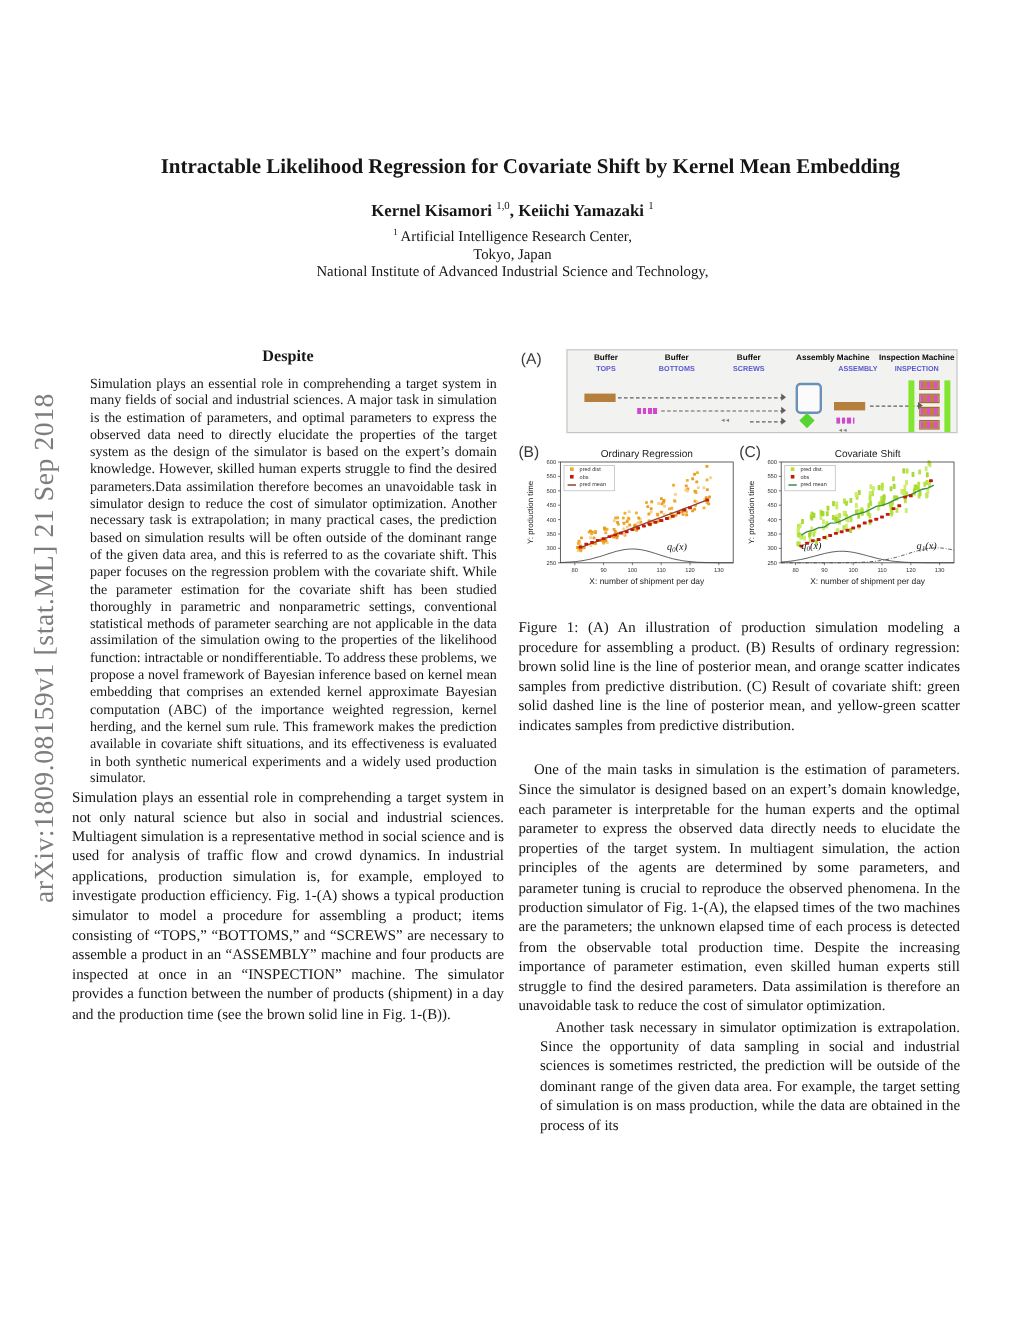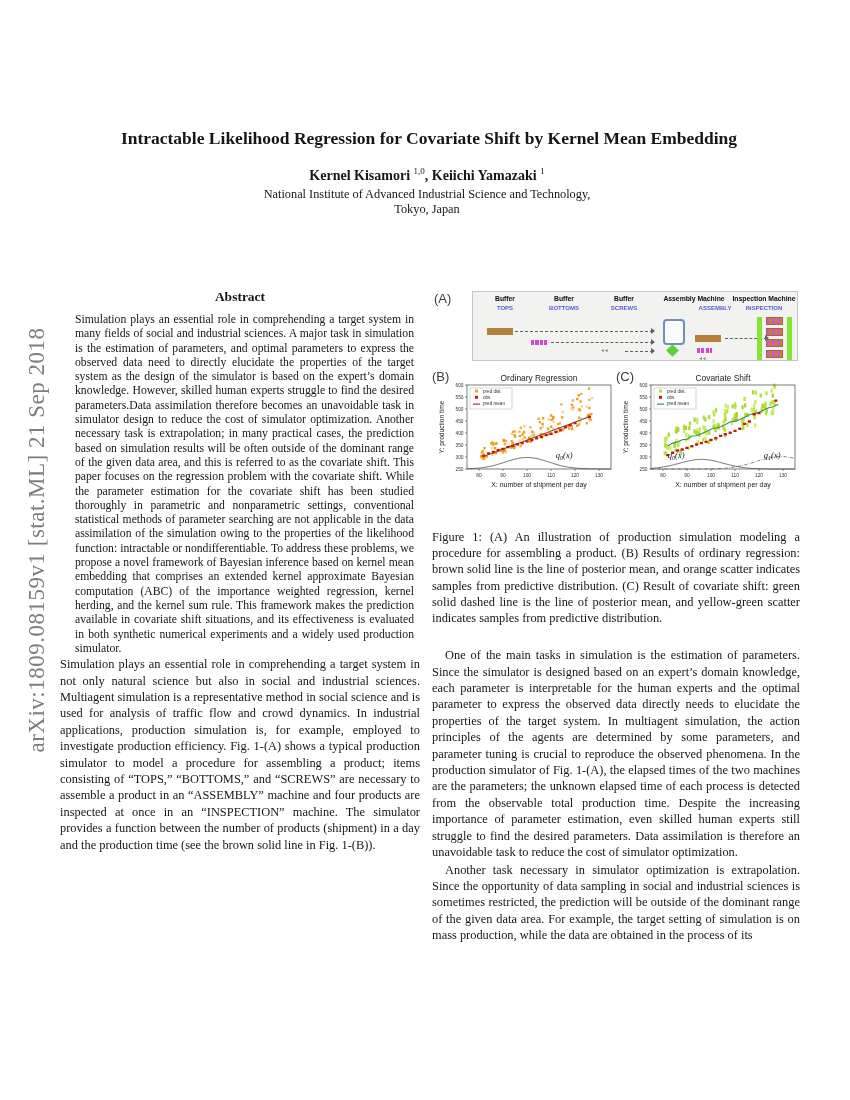--- a/index.html
+++ b/index.html
@@ -10,21 +10,21 @@
 
   
   .arxiv {
     position:absolute; left:37px; top:540px;
     transform:translate(-50%,-50%) rotate(-90deg);
     white-space:nowrap; color:#7d7d7d; font-size:23px; letter-spacing:.5px;
   }
 
   
   .title {
-    position:absolute; left:57px; top:127px; width:744px; text-align:center;
+    position:absolute; left:70px; top:127px; width:744px; text-align:center;
     font-size:17.5px; font-weight:bold; line-height:22px;
   }
   .authors {
     position:absolute; left:55px; top:166px; width:744px; text-align:center;
     font-size:14px; font-weight:bold;
   }
   .authors sup { font-size:9px; font-weight:normal; }
   .affils {
     position:absolute; left:55px; top:187px; width:744px; text-align:center;
     font-size:12.3px; line-height:14.6px;
@@ -38,21 +38,21 @@
   .abs-head { text-align:center; font-weight:bold; font-size:13.5px; margin:0 0 8px 0; }
   .abs-text {
     margin:0 6px 0 15px; font-size:11.7px; line-height:14.3px;
     text-align:justify;
   }
   .sec-head { text-align:center; font-weight:bold; font-size:15.5px; margin:14px 0 9px 0; }
   .body-par {
     font-size:12.4px; line-height:16.4px; text-align:justify; margin:0;
   }
   .indent { text-indent:13px; }
-  .mt { margin-top:1px; }
+  .mt { margin-top:1px;margin-left:18px; }
 
   
   .figure { position:relative; width:368px; }
   .fig-rowA { position:relative; height:76px; }
   .pa-label, .pb-label {
     font-family:"Liberation Sans", sans-serif; font-size:13px; color:#3a3a3a;
   }
   .pa-label { position:absolute; left:2px; top:2px; }
   .pa-box {
     position:absolute; left:40px; top:2px; width:326px; height:70px;
@@ -85,39 +85,40 @@
     background:repeating-linear-gradient(90deg,#d64fd6 0 2.5px,#c08040 2.5px 5.5px);
   }
   .pa-screws { position:absolute; font-size:5.5px; color:#808080; letter-spacing:1px; }
 
   .fig-rowBC { display:flex; margin-top:2px; }
   .panel { position:relative; width:184px; height:140px; }
   .pb-label { position:absolute; left:0; top:2px; }
   .panel svg { position:absolute; left:5px; top:4px; }
 
   .caption {
-    margin-top:22px; font-size:12.4px; line-height:16.2px; text-align:justify;
+    margin-top:8px; font-size:12.4px; line-height:16.2px; text-align:justify;
   }
 </style>
 </head>
 <body>
 
 <div class="page">
 
   <div class="arxiv">arXiv:1809.08159v1  [stat.ML]  21 Sep 2018</div>
 
   <div class="title">Intractable Likelihood Regression for Covariate Shift by Kernel Mean Embedding</div>
   <div class="authors"><span>Kernel Kisamori </span><sup>1,0</sup>, <span>Keiichi Yamazaki </span><sup>1</sup></div>
   <div class="affils">
+      <div><sup>1</sup> Artificial Intelligence Research Center,</div>
+      <div>Tokyo, Japan</div>
       <div>National Institute of Advanced Industrial Science and Technology,</div>
-      <div>Tokyo, Japan</div>
     </div>
 
   <div class="col-left">
-    <div class="abs-head">Abstract</div>
+    <div class="abs-head">Despite</div>
     <div class="abs-text">Simulation plays an essential role in comprehending a target system in many fields of social and industrial sciences. A major task in simulation is the estimation of parameters, and optimal parameters to express the observed data need to directly elucidate the properties of the target system as the design of the simulator is based on the expert’s domain knowledge. However, skilled human experts struggle to find the desired parameters.Data assimilation therefore becomes an unavoidable task in simulator design to reduce the cost of simulator optimization. Another necessary task is extrapolation; in many practical cases, the prediction based on simulation results will be often outside of the dominant range of the given data area, and this is referred to as the covariate shift. This paper focuses on the regression problem with the covariate shift. While the parameter estimation for the covariate shift has been studied thoroughly in parametric and nonparametric settings, conventional statistical methods of parameter searching are not applicable in the data assimilation of the simulation owing to the properties of the likelihood function: intractable or nondifferentiable. To address these problems, we propose a novel framework of Bayesian inference based on kernel mean embedding that comprises an extended kernel approximate Bayesian computation (ABC) of the importance weighted regression, kernel herding, and the kernel sum rule. This framework makes the prediction available in covariate shift situations, and its effectiveness is evaluated in both synthetic numerical experiments and a widely used production simulator.</div>
     <p class="body-par">Simulation plays an essential role in comprehending a target system in not only natural science but also in social and industrial sciences. Multiagent simulation is a representative method in social science and is used for analysis of traffic flow and crowd dynamics. In industrial applications, production simulation is, for example, employed to investigate production efficiency. Fig. 1-(A) shows a typical production simulator to model a procedure for assembling a product; items consisting of “TOPS,” “BOTTOMS,” and “SCREWS” are necessary to assemble a product in an “ASSEMBLY” machine and four products are inspected at once in an “INSPECTION” machine. The simulator provides a function between the number of products (shipment) in a day and the production time (see the brown solid line in Fig. 1-(B)).</p>
   </div>
 
   <div class="col-right">
 
     <div class="figure">
 
       <div class="fig-rowA">
         <span class="pa-label">(A)</span>

